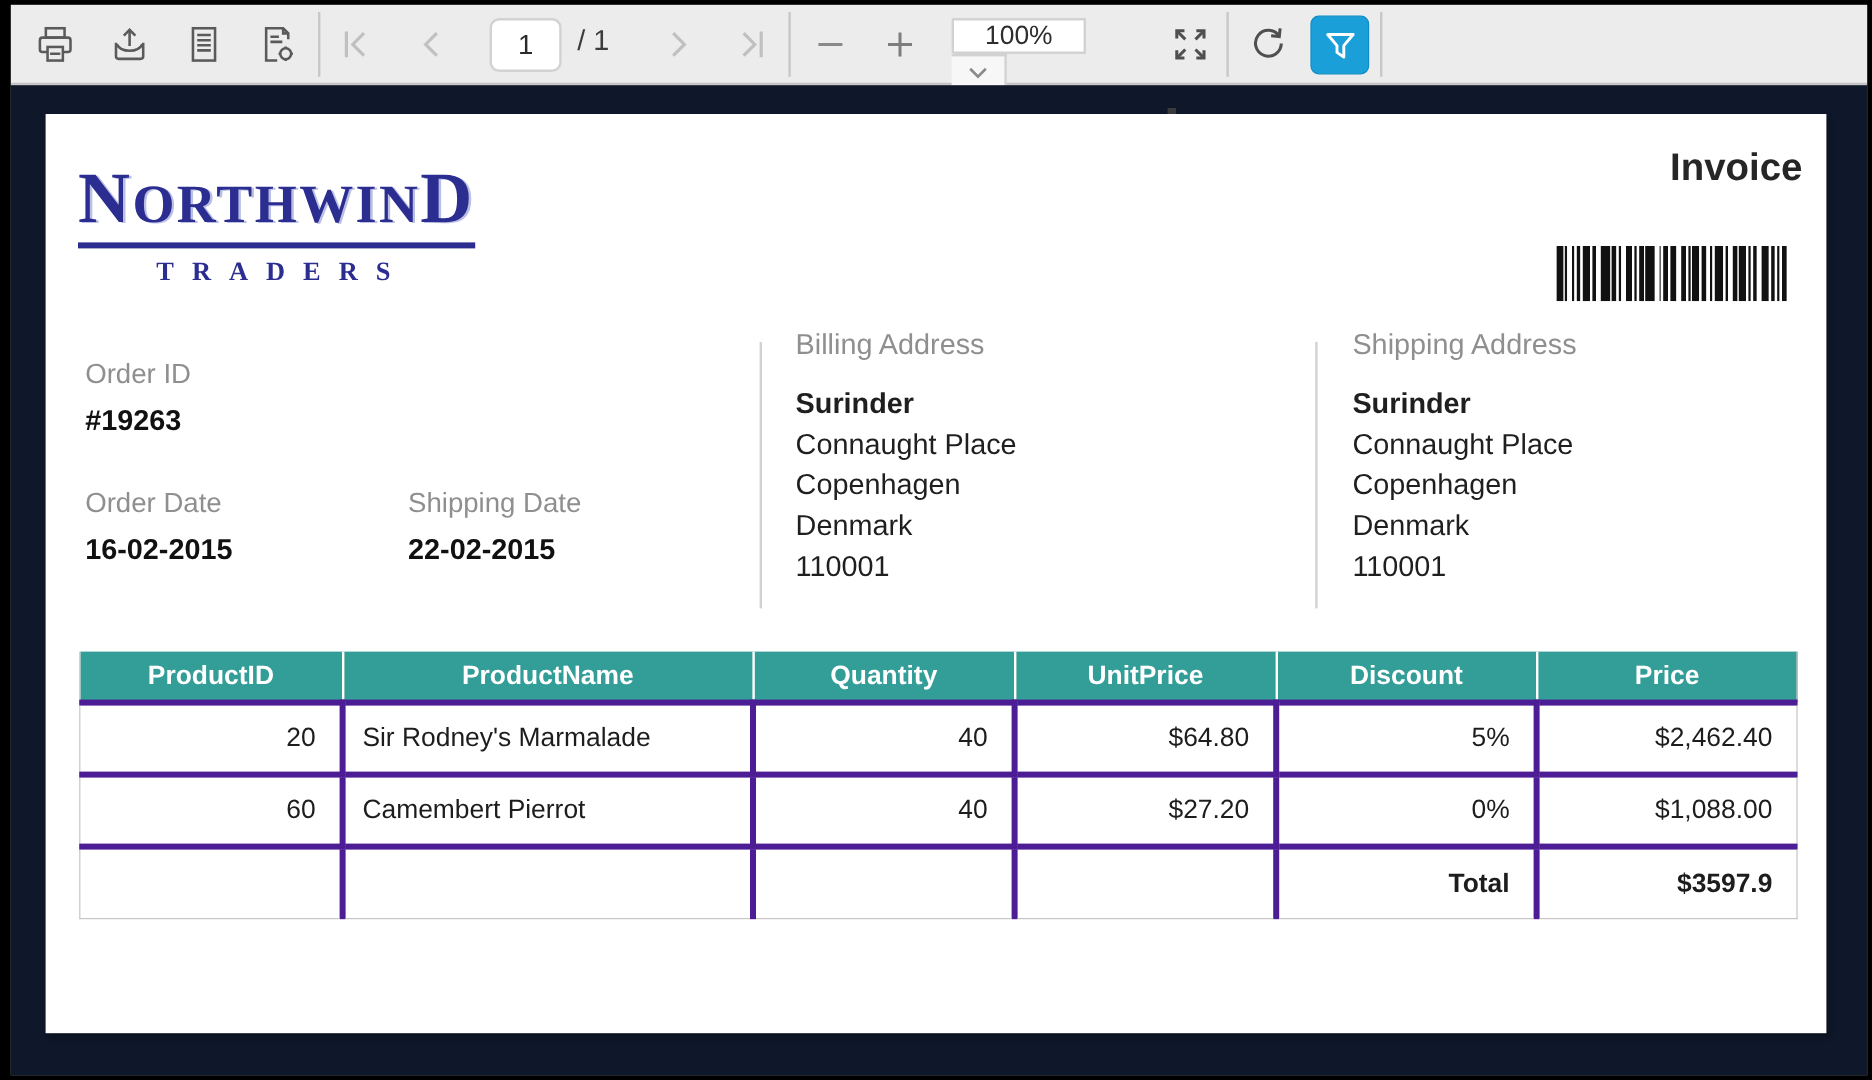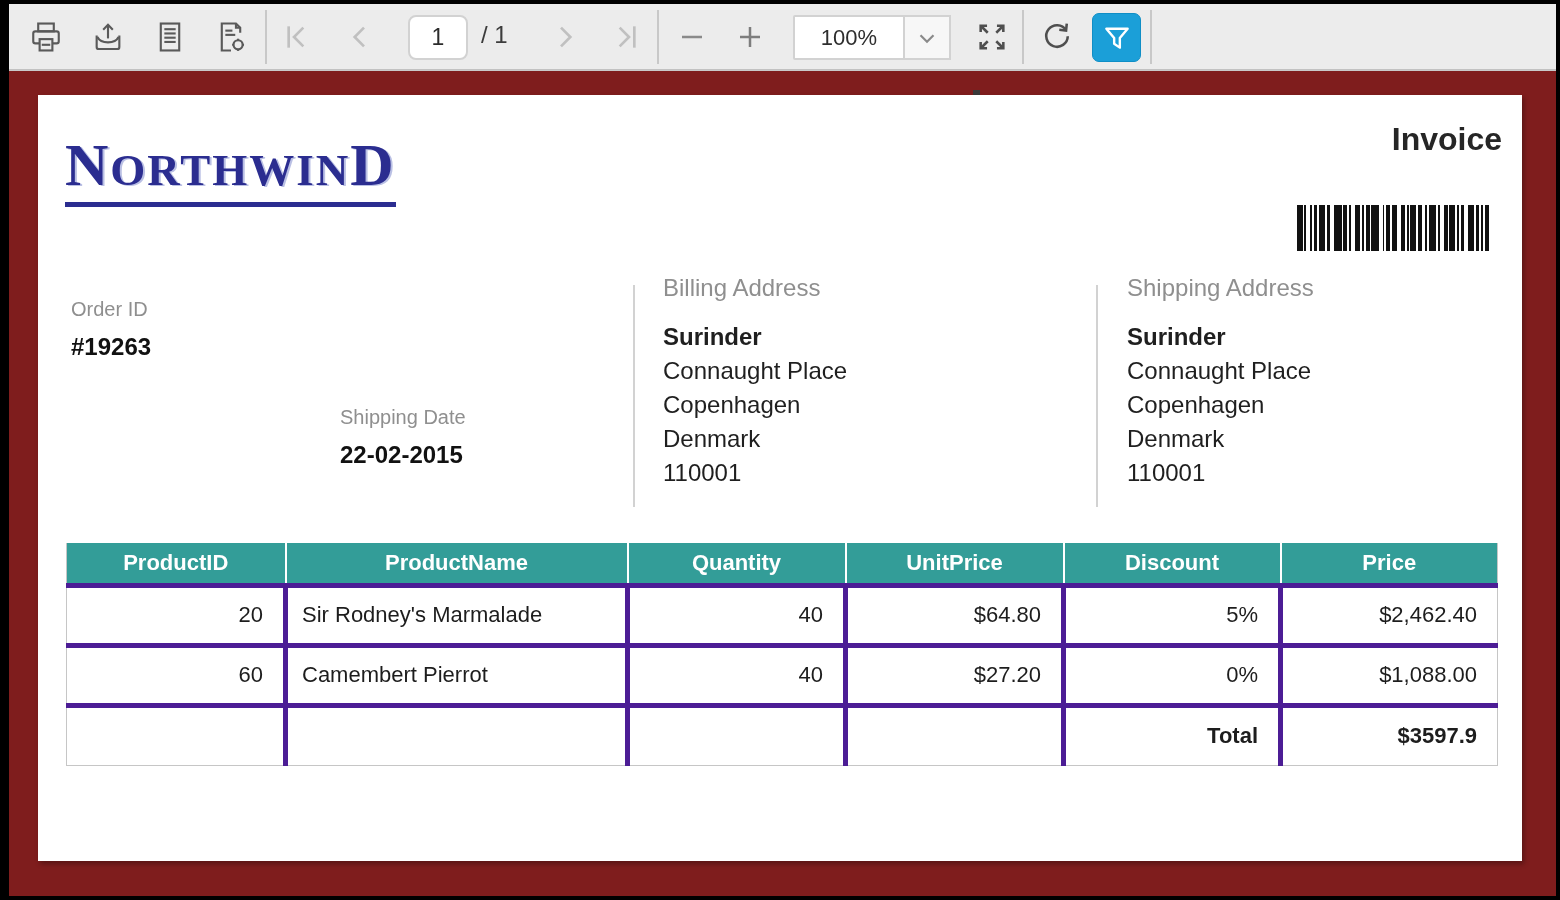--- a/index.html
+++ b/index.html
@@ -6,43 +6,43 @@
   html,body { width:1560px; height:900px; }
   body { background:#000; font-family:"Liberation Sans", sans-serif; position:relative; overflow:hidden; }
   .screen { position:absolute; left:9px; top:4px; right:4px; bottom:4px; background:#C9C9C9; overflow:hidden; }
 
   
   .toolbar { position:absolute; left:0; top:0; right:0; height:66px; background:#ECECEC; border-bottom:1px solid #c2c2c2; }
   .tbtn { position:absolute; top:11px; width:44px; height:44px; display:flex; align-items:center; justify-content:center; background:transparent; border:none; cursor:pointer; }
   .tsep { position:absolute; top:6px; width:2px; height:54px; background:#c8c8c8; }
   .pagebox { position:absolute; left:399px; top:11px; width:60px; height:45px; background:#fff; border:2px solid #d2d2d2; border-radius:8px; text-align:center; font-size:23px; color:#2b2b2b; font-family:"Liberation Sans", sans-serif; }
   .pagetotal { position:absolute; left:472px; top:17px; font-size:24px; color:#3c3c3c; }
-  .zoomgroup { position:absolute; left:784px; top:11px; height:45px; display:flex; }
+  .zoomgroup { position:absolute; left:784px; top:11px; height:45px; display:flex;flex-direction:column; }
   .zoominput { width:112px; height:45px; background:#fff; border:2px solid #d2d2d2; border-radius:2px 0 0 2px; text-align:center; font-size:22px; color:#2e2e2e; font-family:"Liberation Sans", sans-serif; }
   .zoomdrop { width:46px; height:45px; background:#f7f7f7; border:2px solid #d2d2d2; border-left:none; display:flex; align-items:center; justify-content:center; cursor:pointer; }
   .filterbtn { position:absolute; left:1083px; top:9px; width:49px; height:49px; background:#1B9FD8; border:1px solid #0f8ec6; border-radius:7px; display:flex; align-items:center; justify-content:center; cursor:pointer; }
 
   
-  .viewer { position:absolute; left:0; top:67px; right:0; bottom:0; background:#7f1d1d;padding-left:40px; }
+  .viewer { position:absolute; left:0; top:67px; right:0; bottom:0; background:#0f172a;padding-left:40px; }
   .page { position:absolute; left:29px; top:24px; width:1484px; height:766px; background:#fff; box-shadow:2px 3px 5px rgba(0,0,0,0.30); }
   .anchor-dot { position:absolute; left:964px; top:19px; width:7px; height:7px; background:#3a3a3a; }
 
   
   .logo { position:absolute; left:27px; top:36px; color:#2B2D90; font-family:"Liberation Serif", serif; }
   .logo-line1 { font-weight:bold; letter-spacing:2px; border-bottom:5px solid #2B2D90; padding-bottom:2px; text-shadow:2px 1px 0 rgba(130,140,205,0.55); white-space:nowrap; }
   .logo-cap { font-size:60px; }
   .logo-mid { font-size:45px; }
   .logo-line2 { font-weight:bold; font-size:22px; letter-spacing:15px; text-align:center; margin-top:6px; padding-left:10px; }
 
   .report-title { position:absolute; right:20px; top:26px; font-size:32px; font-weight:bold; color:#262626; }
   .barcode { position:absolute; right:27px; top:110px; width:198px; height:46px; display:flex; overflow:hidden; }
   .bc-bar { background:#111; height:100%; flex:none; }
   .bc-gap { background:#fff; height:100%; flex:none; }
 
-  .glabel { color:#8F8F8F; font-size:20px; }
+  .glabel { color:#8F8F8F; font-size:23px; }
   .gvalue { color:#111; font-size:24px; font-weight:bold; margin-top:12px; }
   .order-id   { position:absolute; left:33px;  top:203px; }
   .order-date { position:absolute; left:33px;  top:311px; }
   .ship-date  { position:absolute; left:302px; top:311px; }
 
   .vdiv { position:absolute; top:190px; width:2px; height:222px; background:#d2d2d2; }
   .vdiv1 { left:595px; } .vdiv2 { left:1058px; }
   .addr { position:absolute; top:176px; font-size:24px; color:#1f1f1f; line-height:34px; }
   .addr-billing { left:625px; } .addr-shipping { left:1089px; }
   .addr .glabel { font-size:24px; display:block; margin-bottom:15px; }
@@ -226,20 +226,21 @@
 
   <div class="viewer">
     <div class="anchor-dot"></div>
 
     <div class="page">
 
       <div class="logo">
         <div class="logo-line1">
           <span class="logo-cap">N</span><span class="logo-mid">ORTHWIN</span><span class="logo-cap">D</span>
         </div>
+        <div class="logo-line2">TRADERS</div>
       </div>
 
       <div class="report-title">Invoice</div>
       <div class="barcode">
           <div class="bc-bar" style="width: 5.58px;"></div>
           <div class="bc-gap" style="width: 1.86px;"></div>
           <div class="bc-bar" style="width: 1.86px;"></div>
           <div class="bc-gap" style="width: 3.72px;"></div>
           <div class="bc-bar" style="width: 1.86px;"></div>
           <div class="bc-gap" style="width: 1.86px;"></div>
@@ -297,20 +298,24 @@
           <div class="bc-gap" style="width: 1.86px;"></div>
           <div class="bc-bar" style="width: 1.86px;"></div>
           <div class="bc-gap" style="width: 1.86px;"></div>
           <div class="bc-bar" style="width: 3.72px;"></div>
           <div class="bc-gap" style="width: 5.58px;"></div>
         </div>
 
       <div class="order-id">
         <div class="glabel">Order ID</div>
         <div class="gvalue">#19263</div>
+      </div>
+      <div class="order-date">
+        <div class="glabel">Order Date</div>
+        <div class="gvalue">16-02-2015</div>
       </div>
       <div class="ship-date">
         <div class="glabel">Shipping Date</div>
         <div class="gvalue">22-02-2015</div>
       </div>
 
       <div class="vdiv vdiv1"></div>
       <div class="addr addr-billing">
         <span class="glabel">Billing Address</span>
         <div class="name">Surinder</div>

